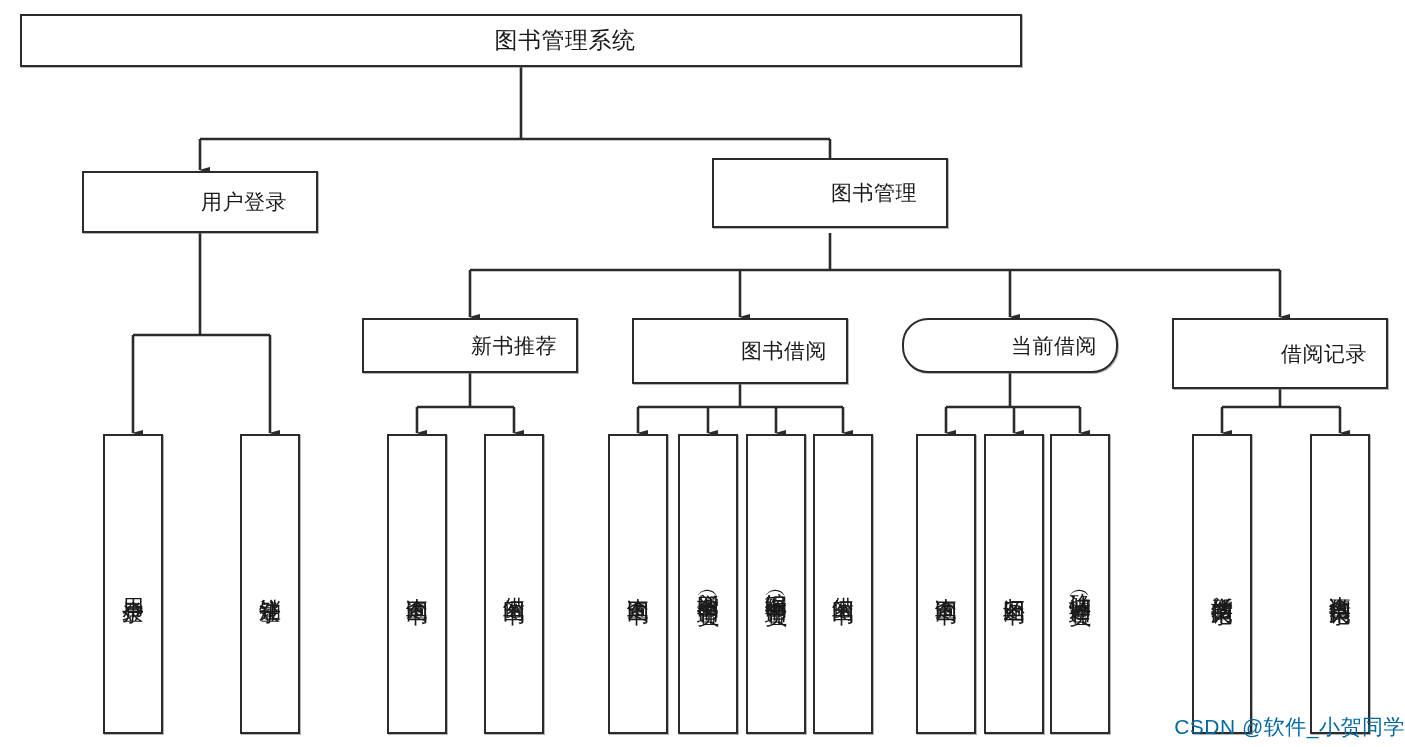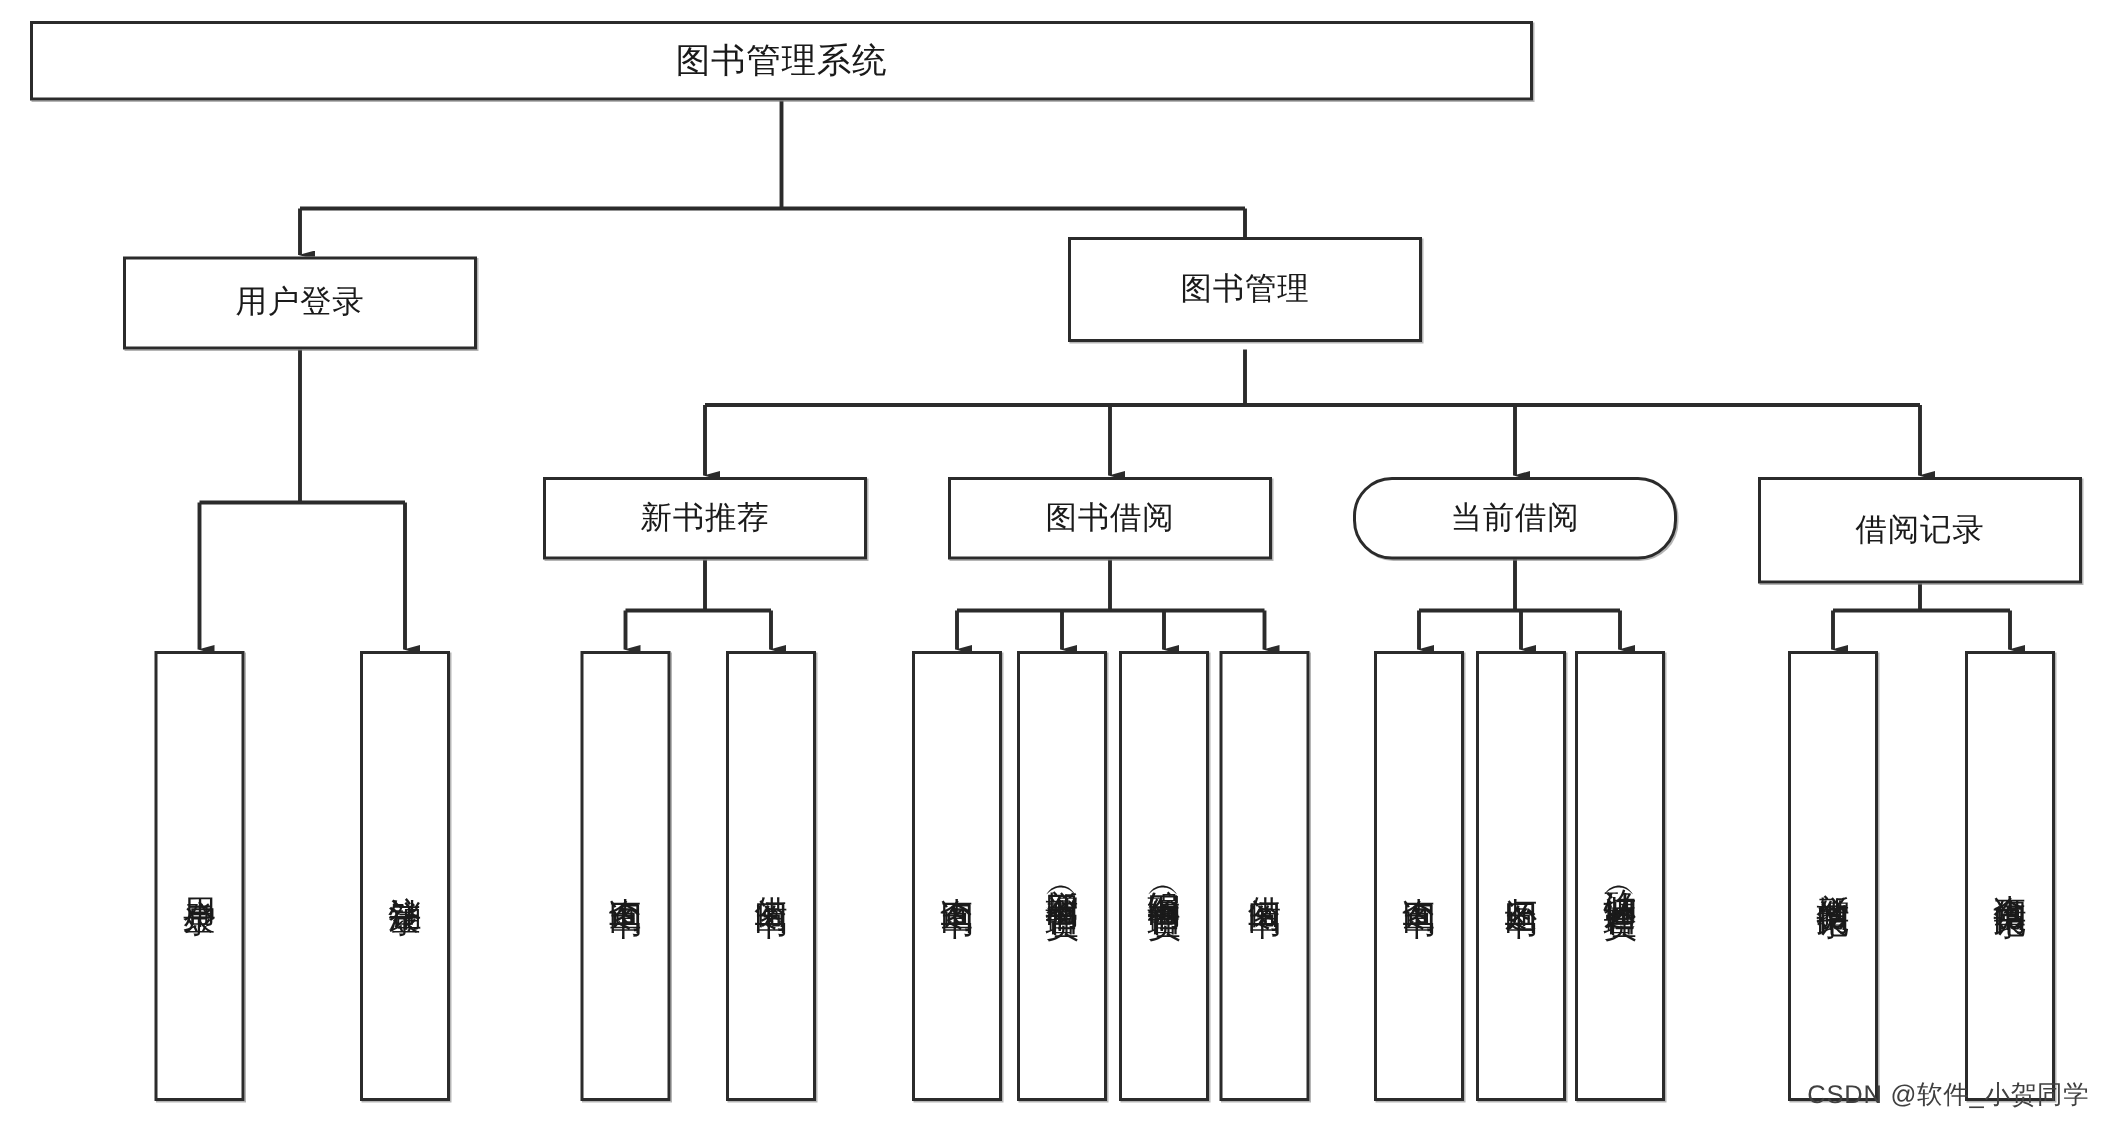--- a/index.html
+++ b/index.html
@@ -12,34 +12,35 @@
   .node-box{
     position:absolute;box-sizing:border-box;
     background:#ffffff;border:2.5px solid #2b2b2b;
     box-shadow:1px 1px 0 rgba(120,120,120,.55);
   }
   .node-label-h{
     position:absolute;left:0;top:0;width:100%;height:100%;
     display:flex;align-items:center;justify-content:center;
     font-size:21px;line-height:1.1;letter-spacing:.5px;
     white-space:nowrap;
+    padding-left:44px;
   }
   .node-label-v{
     position:absolute;left:0;top:0;width:100%;height:100%;
     display:flex;align-items:center;justify-content:center;
     writing-mode:vertical-rl;text-orientation:upright;
     font-size:22px;line-height:1.45;letter-spacing:2px;
     text-align:center;
   }
   .root-box .node-label-h{font-size:23px;}
   #connectors{position:absolute;left:0;top:0;width:1405px;height:747px;
     pointer-events:none;}
   #watermark{
-    position:absolute;right:12px;bottom:6px;
-    font-size:17px;color:#404040;letter-spacing:.5px;
+    position:absolute;right:0;bottom:6px;
+    font-size:21px;color:#0369a1;letter-spacing:.5px;
     white-space:nowrap;
   }
 </style>
 </head>
 <body>
 
 <div id="diagram-root">
   <svg id="connectors" viewBox="0 0 1405 747" width="1405" height="747">
     <defs>
       <marker id="arrow" markerWidth="10" markerHeight="12" refX="3" refY="10" orient="auto" markerUnits="userSpaceOnUse">
@@ -88,21 +89,21 @@
       </div>
       <div class="node-box" style="left: 82px; top: 171px; width: 236px; height: 62px;">
         <div class="node-label-h">用户登录</div>
       </div>
       <div class="node-box" style="left: 712px; top: 158px; width: 236px; height: 70px;">
         <div class="node-label-h">图书管理</div>
       </div>
       <div class="node-box" style="left: 362px; top: 318px; width: 216px; height: 55px;">
         <div class="node-label-h">新书推荐</div>
       </div>
-      <div class="node-box" style="left: 632px; top: 318px; width: 216px; height: 55px;">
+      <div class="node-box" style="left: 632px; top: 318px; width: 216px; height: 66px;">
         <div class="node-label-h">图书借阅</div>
       </div>
       <div class="node-box" style="left: 902px; top: 318px; width: 216px; height: 55px; border-radius: 26px;">
         <div class="node-label-h">当前借阅</div>
       </div>
       <div class="node-box" style="left: 1172px; top: 318px; width: 216px; height: 71px;">
         <div class="node-label-h">借阅记录</div>
       </div>
       <div class="node-box" style="left: 103px; top: 434px; width: 60px; height: 300px;">
         <div class="node-label-v">用户登录</div>

